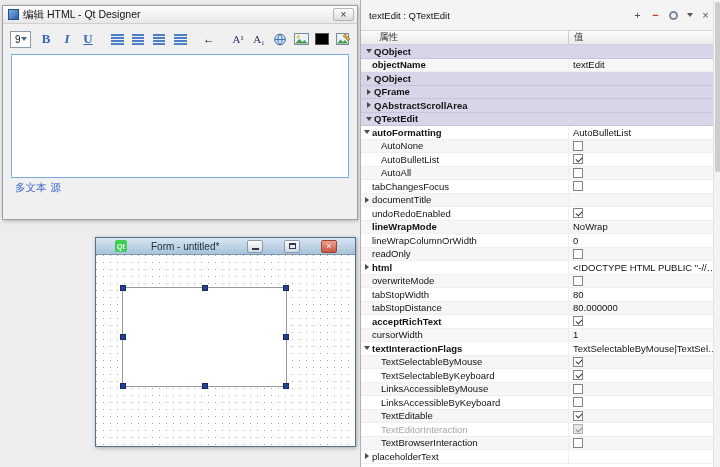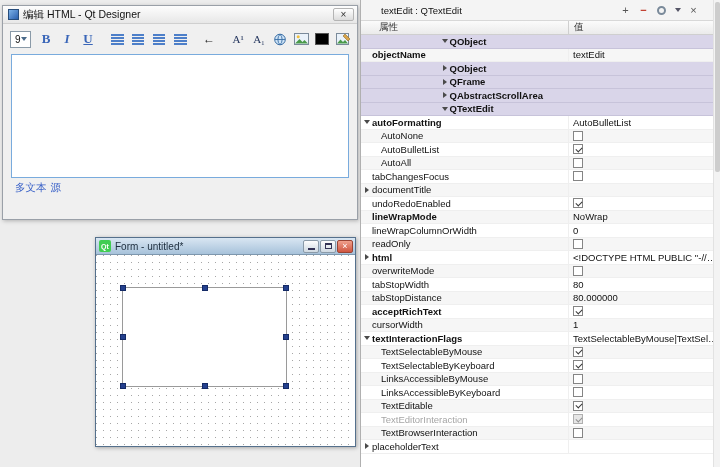--- a/index.html
+++ b/index.html
@@ -37,56 +37,56 @@
   .tabs-row { height:17px; display:flex; align-items:center; gap:4px; padding:2px 12px 0; flex:0 0 auto; }
   .tab { color:#3a62c8; font-size:10.5px; }
   .btn-row { flex:1; display:flex; align-items:center; justify-content:flex-end; gap:6px; padding:0 7px 4px; }
   .btn { width:49px; height:17px; font-size:15px; font-family:inherit; color:#111;
          background:linear-gradient(#fbfbfb,#e2e2e2); border:1px solid #8e8e8e; border-radius:2px;margin-top:44px; }
   .btn.default { border:1px solid #3c7fb1; box-shadow:0 0 0 1px #a8cbe4 inset; }
 
   
   .form-window { position:absolute; left:95px; top:237px; width:261px; height:210px; background:#fff;
             border:1px solid #55708c; box-shadow:1px 1px 4px rgba(0,0,0,.3); }
-  .form-titlebar { height:17px; display:flex; align-items:center; padding:0 2px;
-            background:linear-gradient(#d9e6f2,#a7c2da); border-bottom:1px solid #7d97ae; }
+  .form-titlebar { height:17px; display:flex; align-items:center; padding:0 18px;
+            background:linear-gradient(#d9e6f2,#a7c2da); border-bottom:1px solid #7d97ae;gap:20px; }
   .qt-logo { width:12px; height:12px; background:#41cd52; border-radius:2px; color:#fff; font-size:7px; font-weight:bold;
             display:flex; align-items:center; justify-content:center; margin:0 4px 0 1px; }
   .form-title { flex:1; font-size:10px; color:#1c2c3c; white-space:nowrap; overflow:hidden; }
   .win-btn { width:16px; height:13px; border:1px solid #8a9aa8; background:linear-gradient(#fdfdfd,#cfd9e2);
             display:flex; align-items:center; justify-content:center; margin-left:1px; border-radius:2px; font-size:9px; color:#223; }
   .win-btn.close { background:linear-gradient(#f0a08c,#cf5540); border-color:#9a4434; color:#fff; }
   .glyph-min { width:7px; height:2px; background:#335; margin-top:6px; }
   .glyph-max { width:7px; height:6px; border:1px solid #335; border-top-width:2px; }
   .form-body { position:absolute; left:0; right:0; top:17px; bottom:0; background-color:#fff;
             background-image:radial-gradient(circle,#a6a6a6 0.6px,transparent 0.75px); background-size:7px 7px; background-position:4px 4px; }
   .widget { position:absolute; left:26px; top:32px; width:165px; height:100px; background:#fff; border:1px solid #9a9a9a; }
   .handle { position:absolute; width:6px; height:6px; background:#24408e; border:1px solid #142a66; }
   .h-nw{left:-3px;top:-3px} .h-n{left:calc(50% - 3px);top:-3px} .h-ne{right:-3px;top:-3px}
   .h-w{left:-3px;top:calc(50% - 3px)} .h-e{right:-3px;top:calc(50% - 3px)}
   .h-sw{left:-3px;bottom:-3px} .h-s{left:calc(50% - 3px);bottom:-3px} .h-se{right:-3px;bottom:-3px}
 
   
   .prop-panel { position:absolute; left:360px; top:0; width:360px; height:467px; background:#fff;
             border-left:1px solid #b0b0b0; display:flex; flex-direction:column; font-size:9.5px; }
-  .prop-header { height:21px; display:flex; align-items:center; gap:5px; padding:0 20px;
+  .prop-header { height:31px; display:flex; align-items:center; gap:5px; padding:0 8px;
             background:#f4f4f4; border-bottom:1px solid #d8d8d8; flex:0 0 auto; }
   .prop-header-title { flex:1; font-size:9.5px; white-space:nowrap; overflow:hidden; }
   .hicon { width:13px; height:13px; display:flex; align-items:center; justify-content:center; font-size:11px; color:#555; }
   .hicon.red { color:#c03a2a; font-weight:bold; }
   .hicon .gear { width:9px; height:9px; border:2.2px solid #7a8a9a; border-radius:50%; }
   .hicon.drop { width:9px; }
   .hicon .tri-d { width:0; height:0; border-left:3.5px solid transparent; border-right:3.5px solid transparent; border-top:4.5px solid #556; }
   .prop-cols { height:14px; display:flex; background:linear-gradient(#fbfbfb,#ebebeb); border-bottom:1px solid #cfcfcf; flex:0 0 auto; }
   .col-name { width:208px; padding-left:18px; border-right:1px solid #cfcfcf; display:flex; align-items:center; color:#333; }
   .col-value { flex:1; padding-left:5px; display:flex; align-items:center; color:#333; }
   .prop-rows { flex:1; overflow:hidden; position:relative; }
   .prow { display:flex; height:13.5px; align-items:center; border-bottom:1px solid #efefef; background:#fff; }
   .prow:nth-child(even) { background:#f6f6f6; }
-  .prow.section { background:#d9d5e9; border-bottom:1px solid #c7c3da;flex-direction:column; }
+  .prow.section { background:#d9d5e9; border-bottom:1px solid #c7c3da; }
   .prow.section .pname-text { font-weight:bold; }
   .prow.bold .pname-text { font-weight:bold; }
   .prow.disabled .pname-text { color:#a6a6a6; }
   .pname { width:208px; height:100%; display:flex; align-items:center; border-right:1px solid #efefef;
             overflow:hidden; white-space:nowrap; flex:0 0 auto; }
   .prow.section .pname { border-right-color:transparent; }
   .lvl0 { padding-left:3px; } .lvl1 { padding-left:1px; } .lvl2 { padding-left:10px; }
   .tri { width:10px; flex:0 0 auto; display:flex; align-items:center; justify-content:center; }
   .tri-right::before { content:""; width:0; height:0; border-top:3.5px solid transparent; border-bottom:3.5px solid transparent; border-left:4.5px solid #4a4a4a; }
   .tri-down::before  { content:""; width:0; height:0; border-left:3.5px solid transparent; border-right:3.5px solid transparent; border-top:4.5px solid #4a4a4a; }

